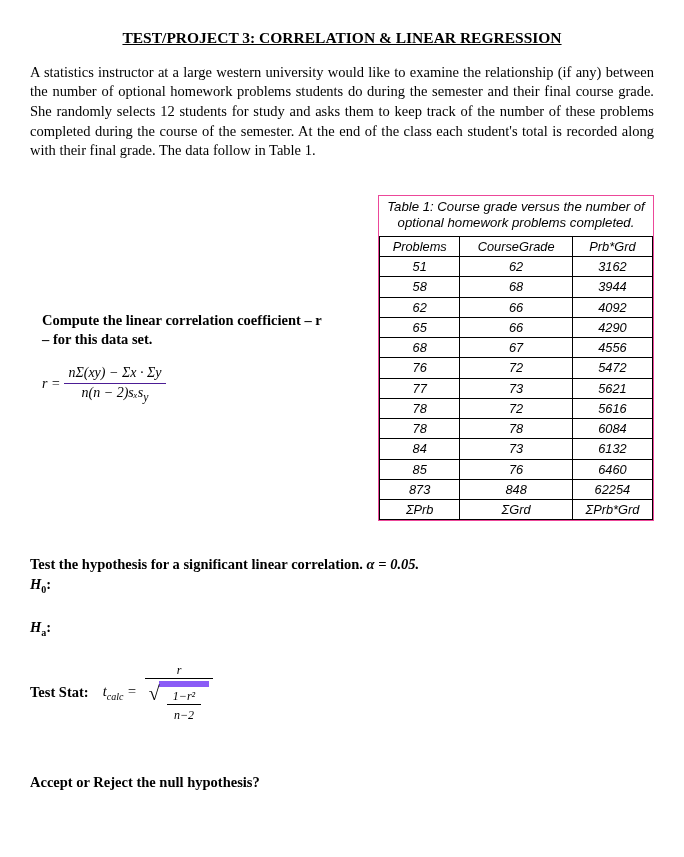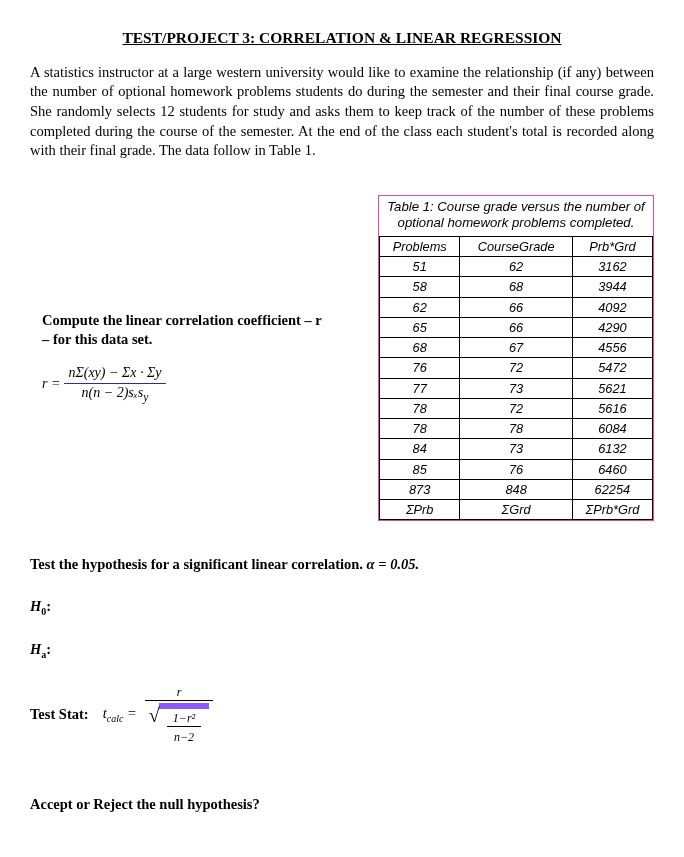--- a/index.html
+++ b/index.html
@@ -72,21 +72,20 @@
       font-size: 12.8px;
     }
     th, td {
       border: 1px solid #000;
       text-align: center;
       padding: 1px 1px;
       font-weight: normal;
       height: 16px;
     }
     .test-hyp {
-      margin-bottom: 22px;
     }
     .row-prompt {
       margin-bottom: 22px;
       font-weight: bold;
       font-style: italic;
     }
     .row-prompt .upright { font-style: normal; }
     .row-prompt .sub { font-size: 10px; vertical-align: sub; font-style: normal; font-weight: bold; }
     .teststat-row {
       display: flex;

